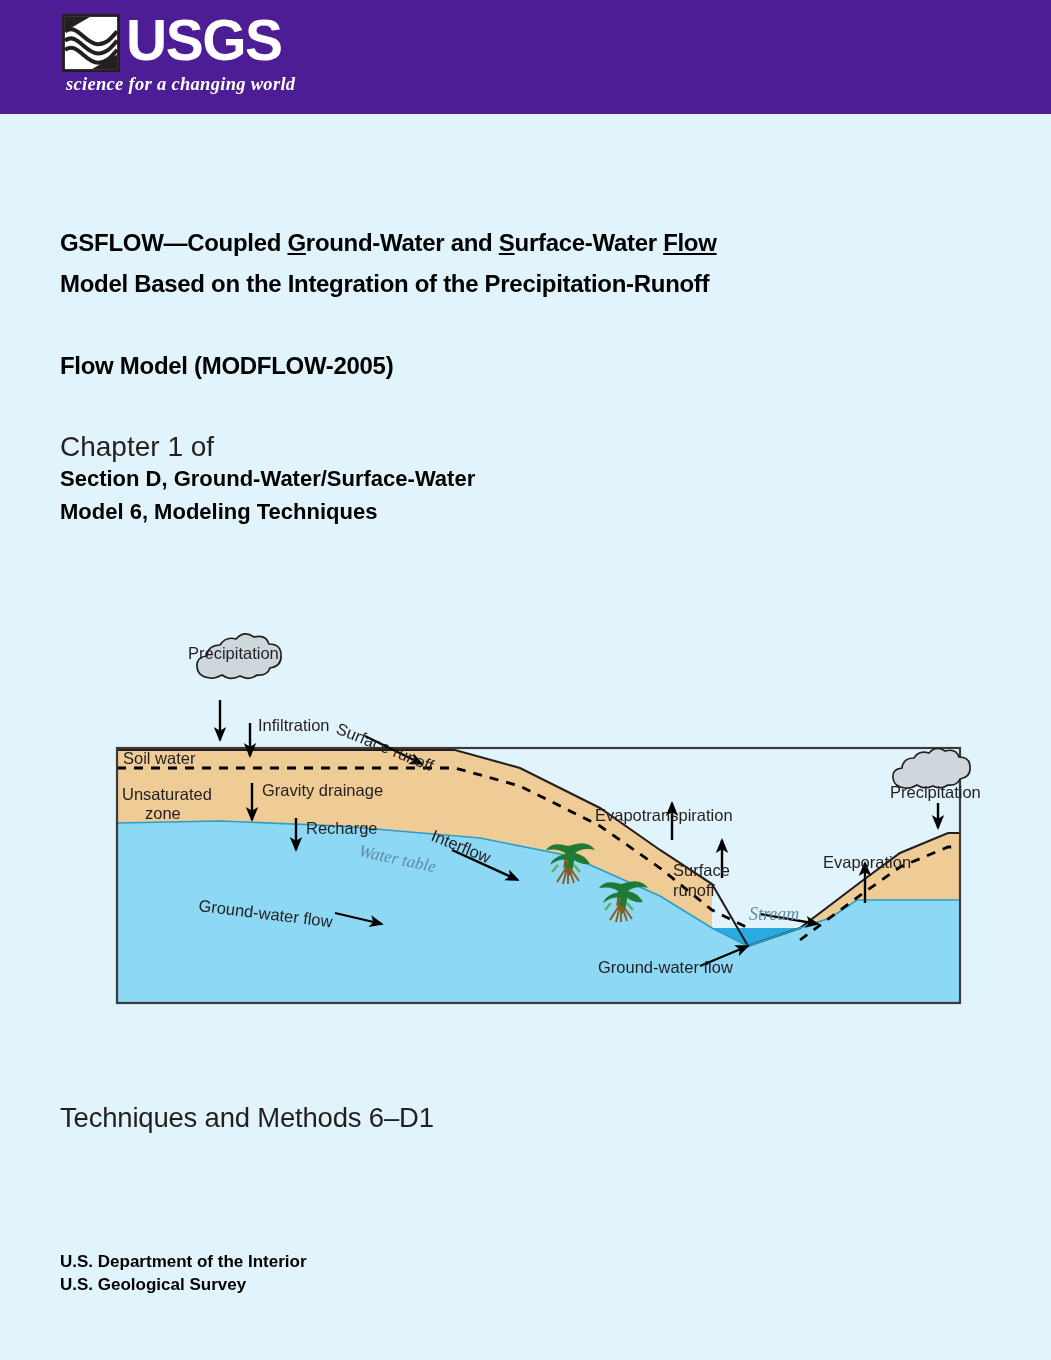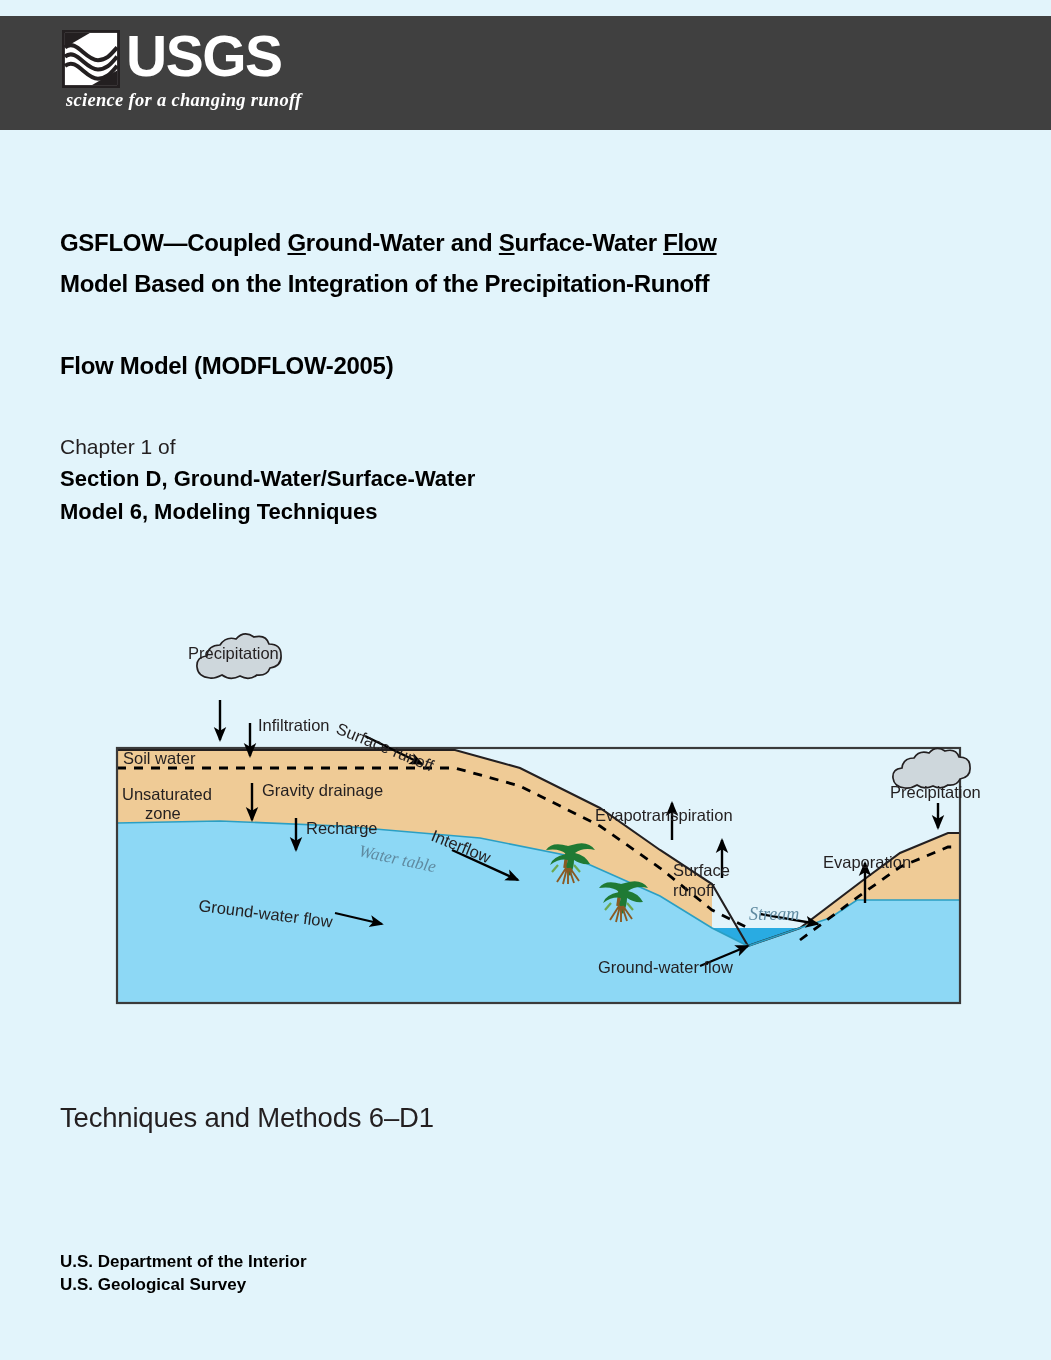--- a/index.html
+++ b/index.html
@@ -14,22 +14,21 @@
     overflow: hidden;
     position: relative;
   }
 
   
   .header-band {
     position: absolute;
     left: 0; top: 0;
     width: 1051px;
     height: 114px;
-    background: #404040;
-    margin-top: 16px;
+    background: #4c1d95;
   }
   .usgs-logo {
     position: absolute;
     left: 62px;
     top: 14px;
     display: flex;
     align-items: flex-start;
   }
   .usgs-mark {
     width: 58px;
@@ -76,21 +75,21 @@
   }
   .doc-title .u { text-decoration: underline; }
 
   .subtitle-block {
     position: absolute;
     left: 60px;
     top: 432px;
     width: 700px;
   }
   .chapter-line {
-    font-size: 21px;
+    font-size: 28px;
     color: #231f20;
     line-height: 30px;
     font-weight: normal;
   }
   .section-line {
     font-size: 22px;
     font-weight: bold;
     color: #000000;
     line-height: 33px;
   }
@@ -141,21 +140,21 @@
         <path d="M5,46 C25,30 40,68 62,68 C78,68 86,56 95,46"></path>
         <path d="M5,62 C25,46 40,84 62,84 C78,84 86,72 95,62"></path>
       </g>
       <g fill="#231f20">
         <path d="M5,5 L48,5 L5,30 Z"></path>
         <path d="M95,95 L52,95 L95,70 Z"></path>
       </g>
     </svg>
     <div class="usgs-word">USGS</div>
   </div>
-  <div class="usgs-tagline">science for a changing runoff</div>
+  <div class="usgs-tagline">science for a changing world</div>
 </div>
 
 <div class="title-block">
   <h1 class="doc-title">
     <span><span>GSFLOW—Coupled </span><span class="u">G</span><span>round-Water and </span><span class="u">S</span><span>urface-Water </span><span class="u">Flow</span></span><br>
     <span>Model Based on the Integration of the Precipitation-Runoff</span><br>
     <br>
     <span>Flow Model (MODFLOW-2005)</span>
   </h1>
 </div>

